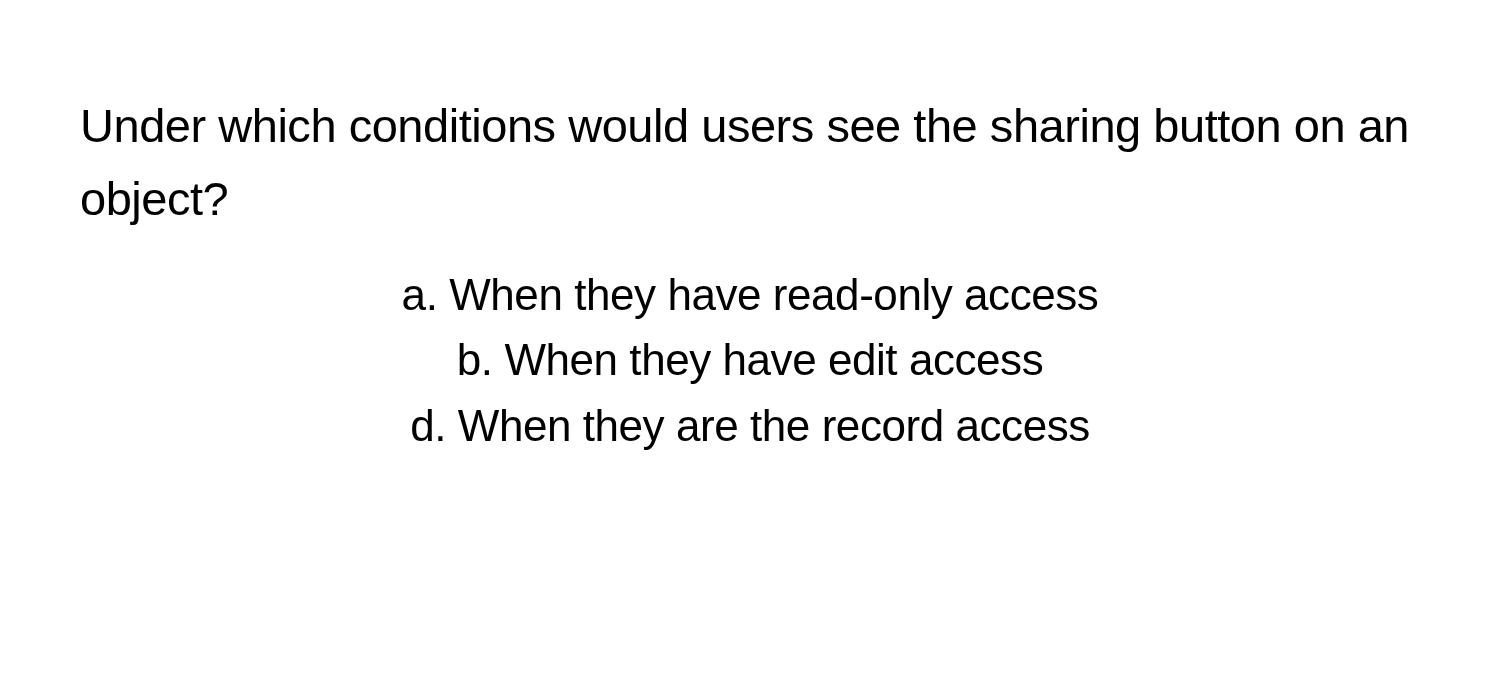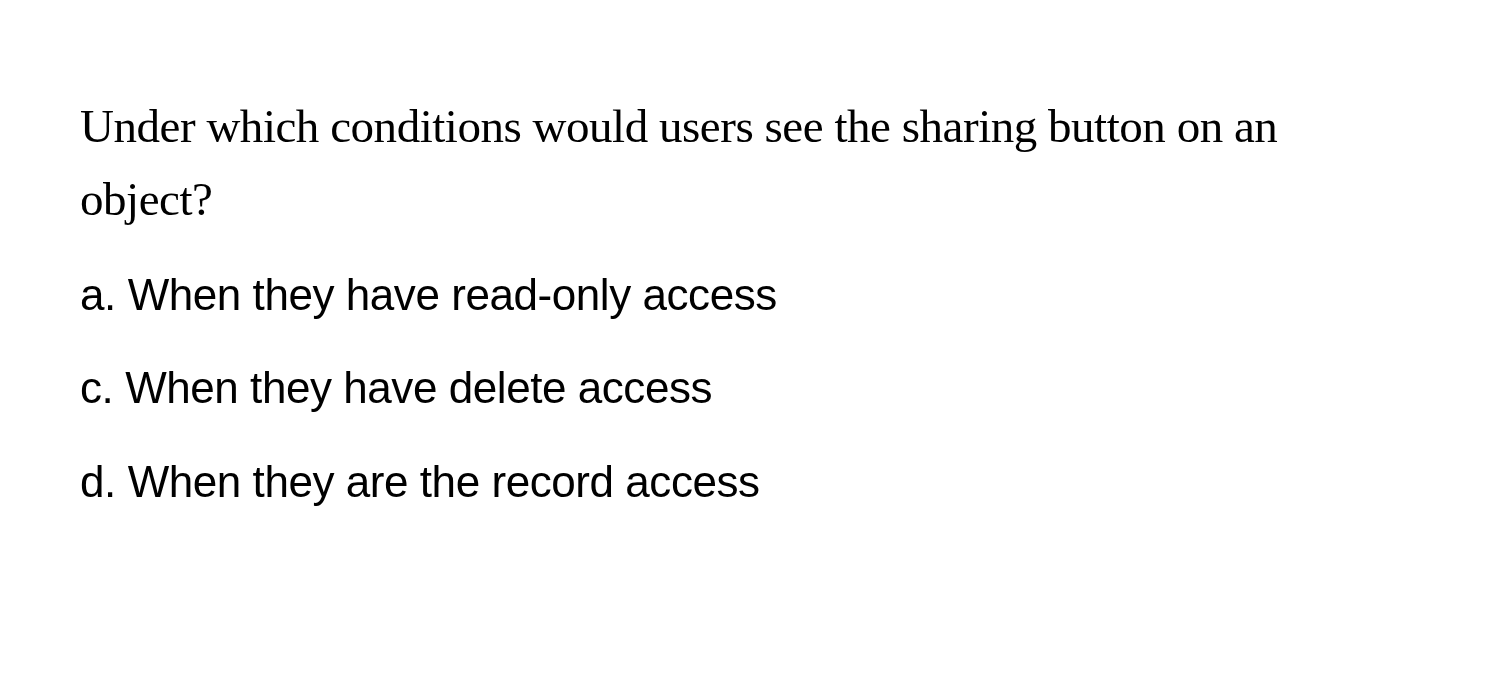--- a/index.html
+++ b/index.html
@@ -14,26 +14,26 @@
       font-family: -apple-system, BlinkMacSystemFont, "Segoe UI", Helvetica, Arial, sans-serif;
       padding: 90px 80px 60px 80px;
       color: #000000;
     }
     .question {
       font-size: 47px;
       line-height: 1.55;
       letter-spacing: -0.01em;
       margin-bottom: 28px;
       font-weight: 400;
-      font-family: Liberation Serif, serif;
     }
     .options {
       display: flex;
       flex-direction: column;
-      gap: 32px;
+      gap: 4px;
+      text-align: center;
     }
     .option {
       font-size: 44px;
       line-height: 1.4;
       letter-spacing: -0.01em;
       font-weight: 400;
     }
     .option-label {
       display: inline;
     }
@@ -45,20 +45,20 @@
 <body>
 
 <div class="question">Under which conditions would users see the sharing button on an object?</div>
 
 <div class="options">
   <div class="option">
     <span class="option-label">a.</span>
     <span class="option-text">When they have read-only access</span>
   </div>
   <div class="option">
-    <span class="option-label">c.</span>
-    <span class="option-text">When they have delete access</span>
+    <span class="option-label">b.</span>
+    <span class="option-text">When they have edit access</span>
   </div>
   <div class="option">
     <span class="option-label">d.</span>
     <span class="option-text">When they are the record access</span>
   </div>
 </div>
 
 </body></html>

